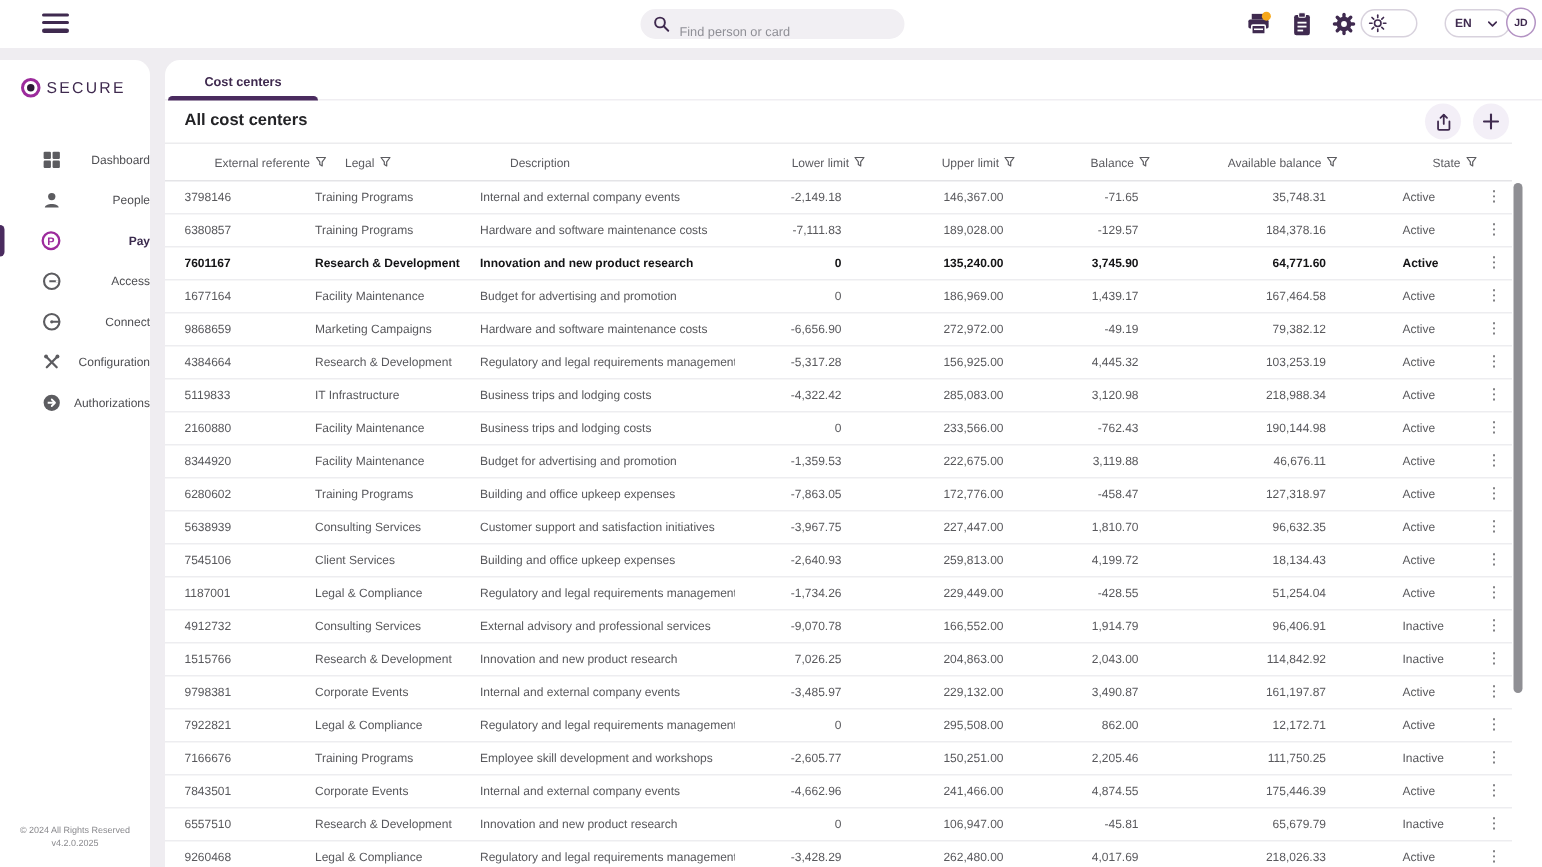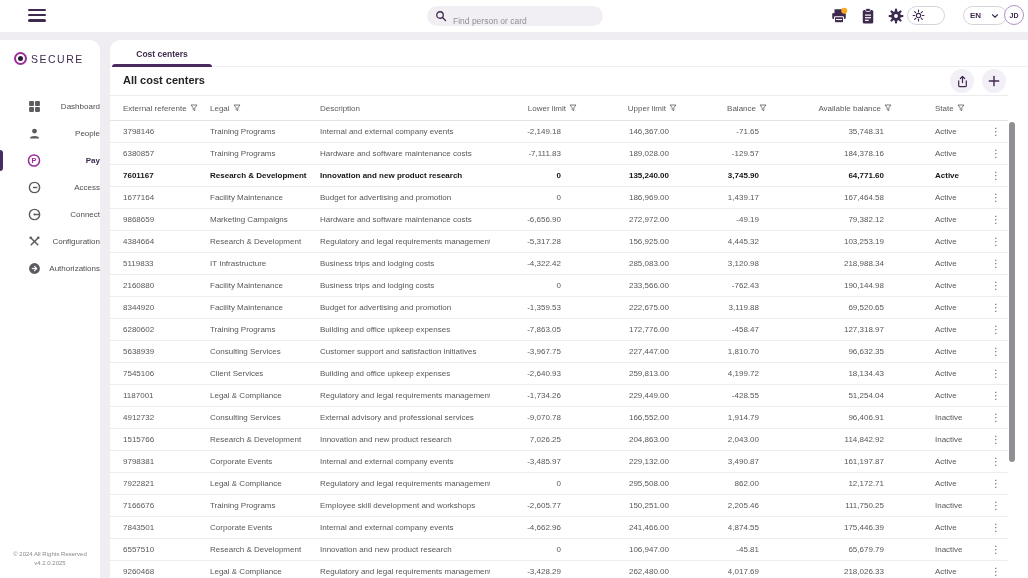--- a/index.html
+++ b/index.html
@@ -65,21 +65,21 @@
     display:flex; align-items:center; justify-content:center; cursor:pointer; }
   #export-btn { left:840px; }
   #add-btn { left:872px; }
 
   
   .grid-row { display:grid;
     grid-template-columns:13px 87px 110px 170px 87px 100px 90px 125px 78px 38px;
     align-items:center; }
   #thead { position:absolute; left:0; top:55px; width:898px; height:26px;
     border-top:1px solid #ececee; border-bottom:1px solid #e4e4e7; }
-  .hcell { font-size:8px; color:#5b5b60; display:flex; gap:3px; white-space:nowrap; }
+  .hcell { font-size:8px; color:#5b5b60; display:flex; gap:3px; white-space:nowrap;margin-left:20px; }
   .hcell.right { justify-content:flex-end; }
   .hcell.state-col { padding-left:43px; }
   #tbody { position:absolute; left:0; top:81px; width:898px; height:457px; overflow:hidden; }
   .trow { height:22px; border-bottom:1px solid #ededf0; cursor:pointer; }
   .tcell { font-size:8px; color:#58585c; white-space:nowrap; overflow:hidden; }
   .tcell.right { text-align:right; }
   .tcell.pr16 { padding-right:16px; }
   .tcell.pr8 { padding-right:8px; }
   .tcell.state-col { padding-left:43px; }
   .trow.bold .tcell { color:#141416; font-weight:bold; }
@@ -448,21 +448,21 @@
         <div class="dots-btn">⋮</div>
       </div>
       <div class="trow grid-row">
         <span></span>
         <div class="tcell ">8344920</div>
         <div class="tcell ">Facility Maintenance</div>
         <div class="tcell ">Budget for advertising and promotion</div>
         <div class="tcell right pr16">-1,359.53</div>
         <div class="tcell right pr8">222,675.00</div>
         <div class="tcell right pr8">3,119.88</div>
-        <div class="tcell right pr8">69,520.65</div>
+        <div class="tcell right pr8">46,676.11</div>
         <div class="tcell state-col">Active</div>
         <div class="dots-btn">⋮</div>
       </div>
       <div class="trow grid-row">
         <span></span>
         <div class="tcell ">6280602</div>
         <div class="tcell ">Training Programs</div>
         <div class="tcell ">Building and office upkeep expenses</div>
         <div class="tcell right pr16">-7,863.05</div>
         <div class="tcell right pr8">172,776.00</div>

